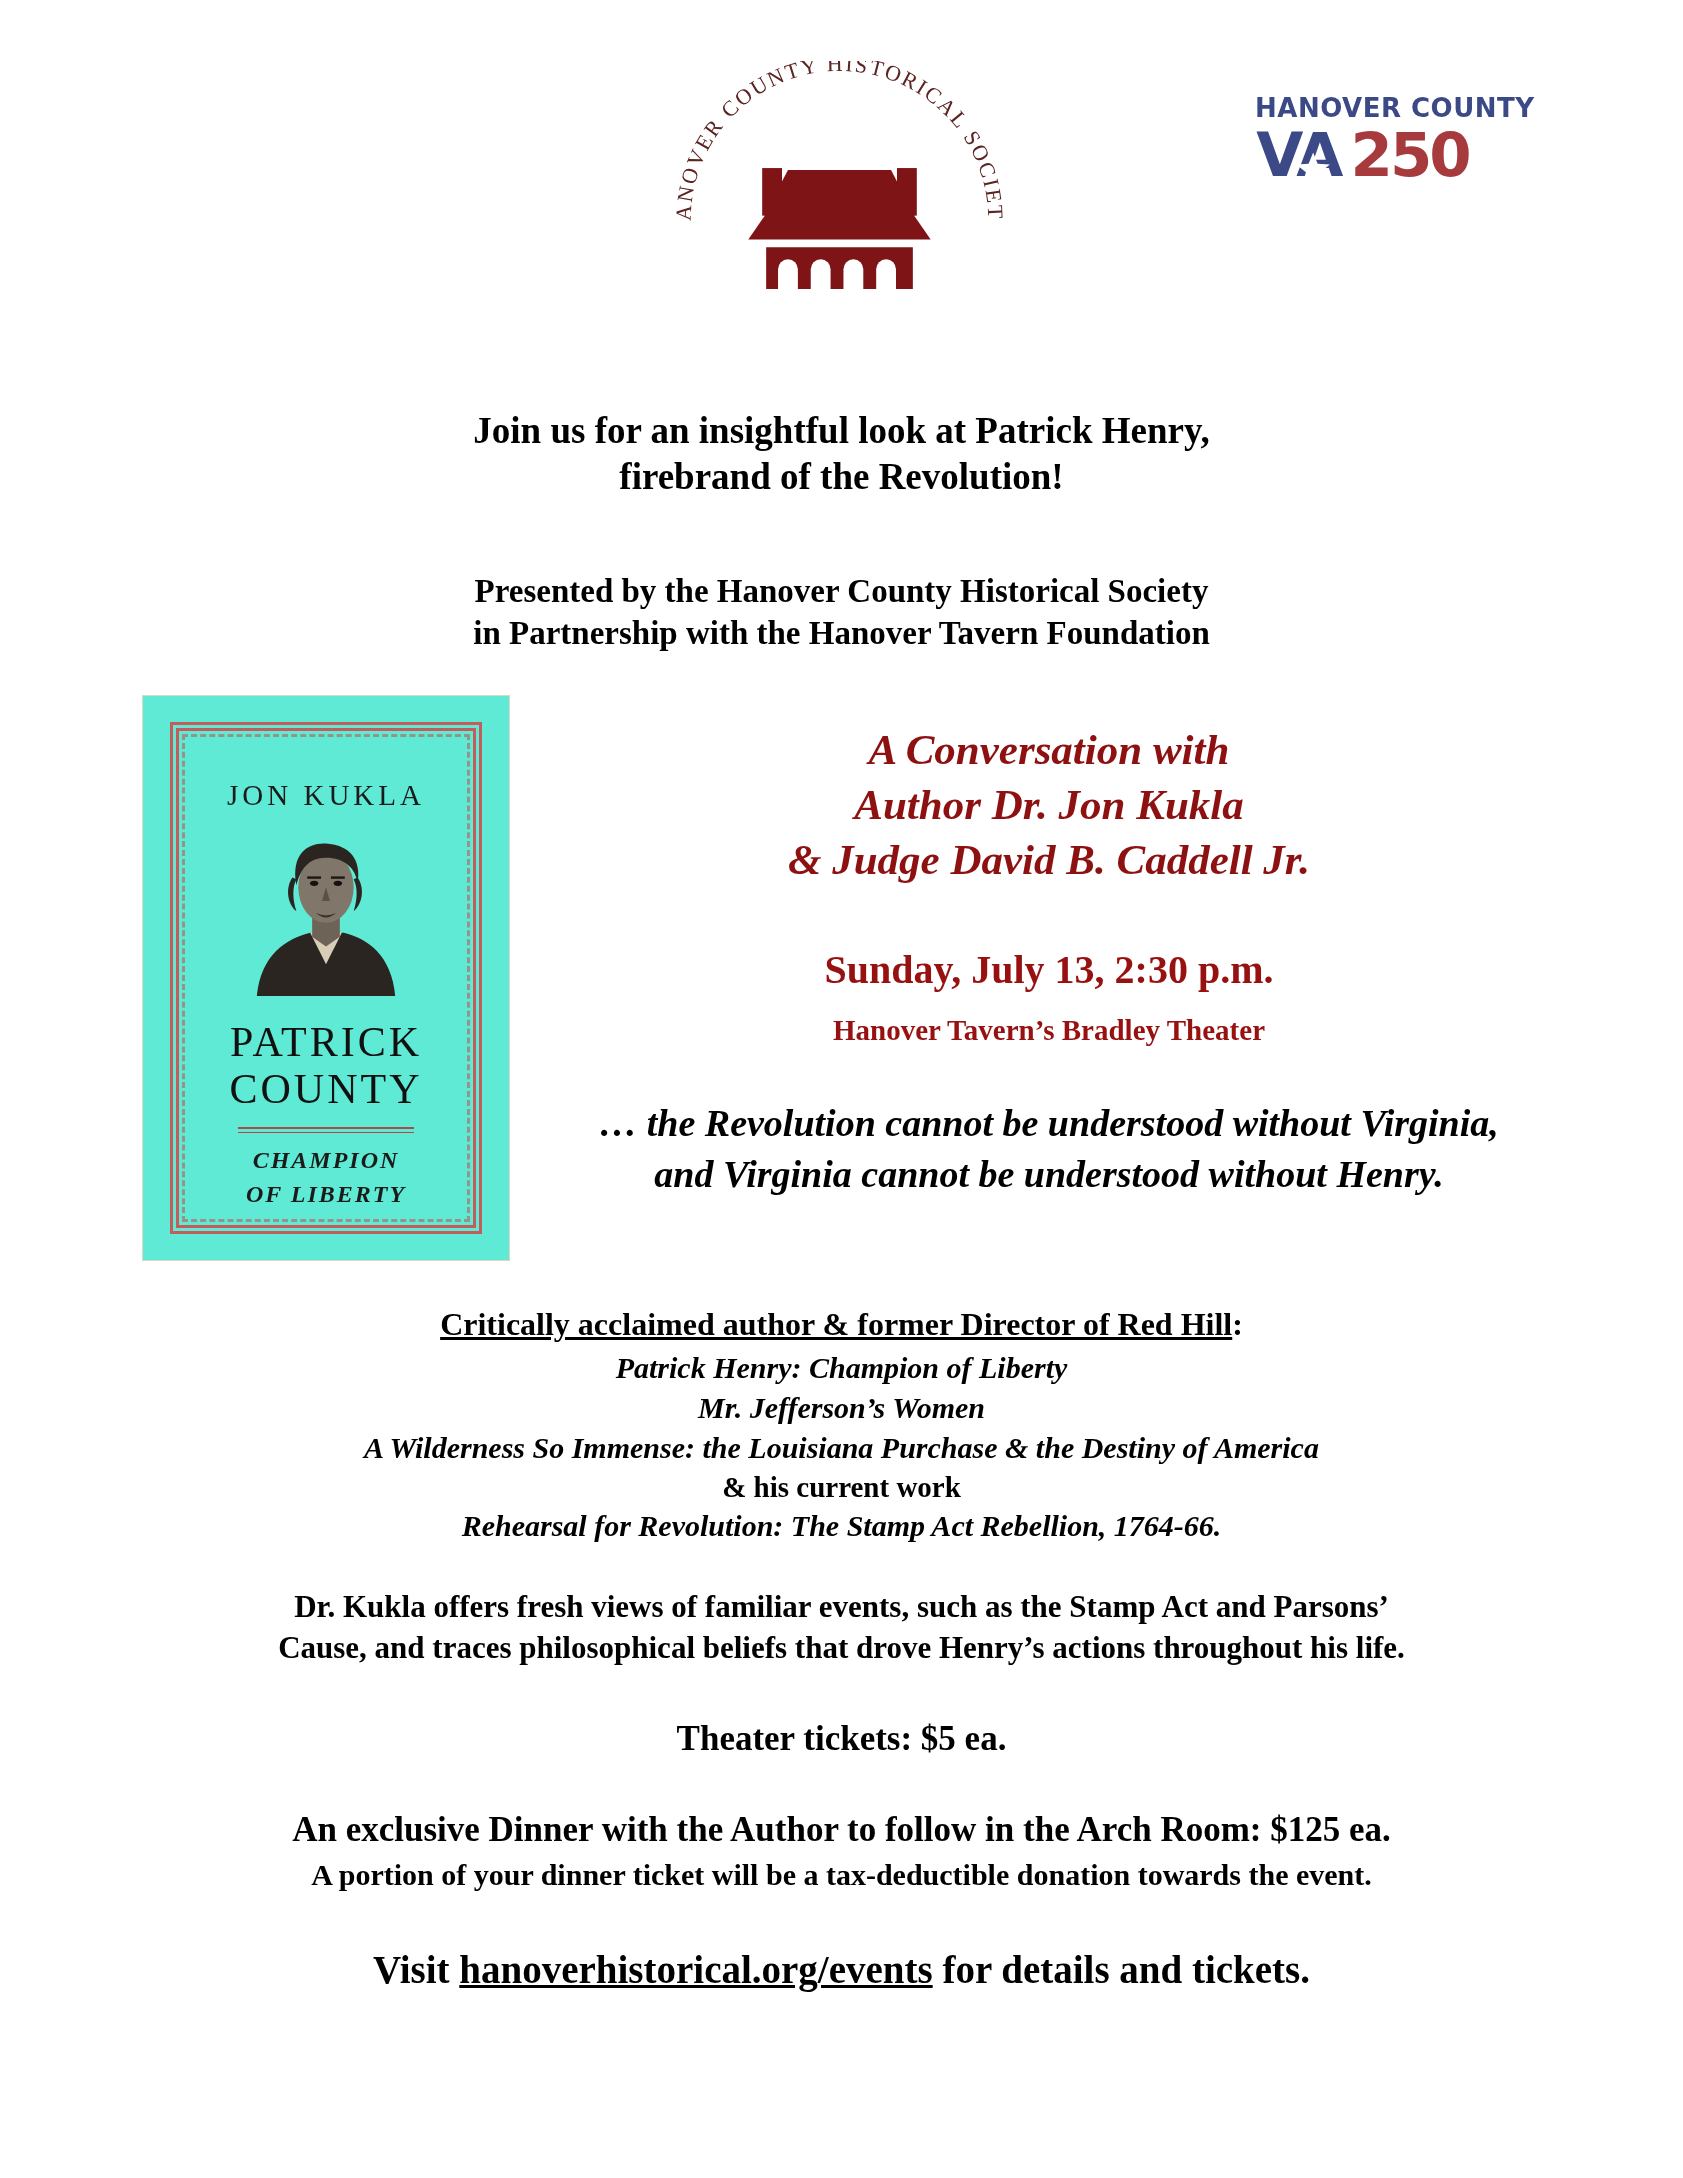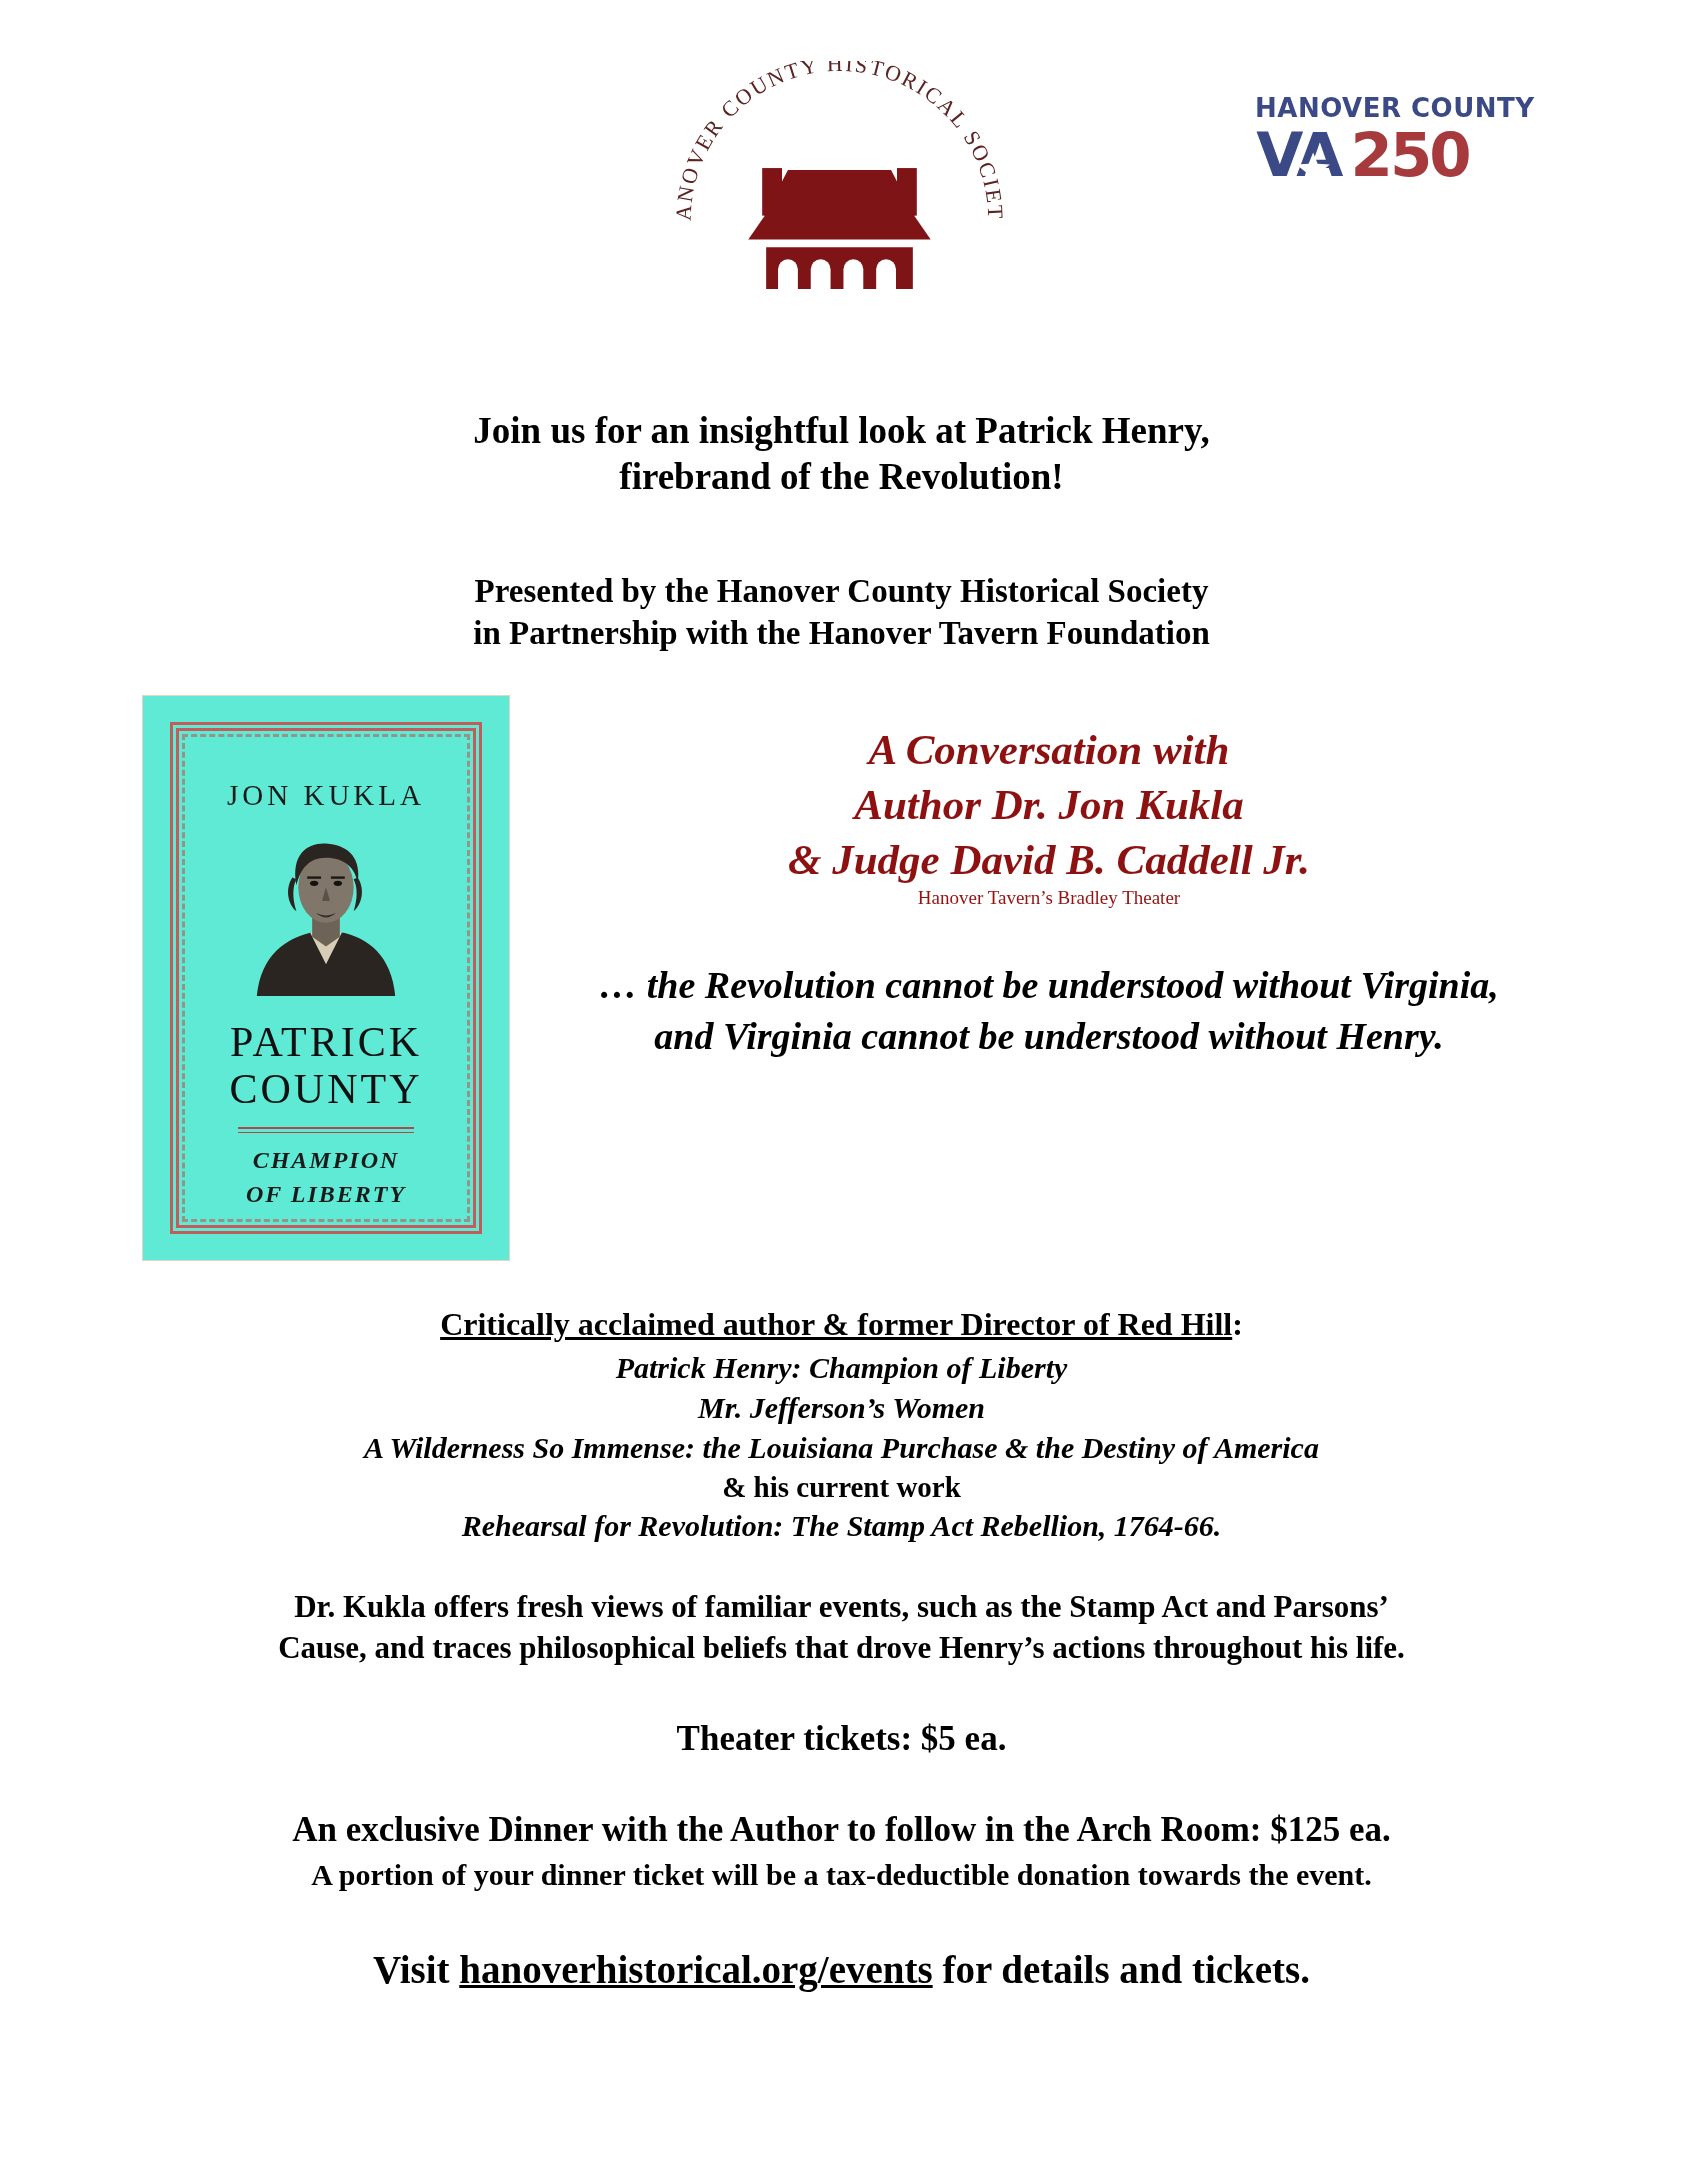--- a/index.html
+++ b/index.html
@@ -165,23 +165,23 @@
   }
   .date-line {
     color: #981111;
     font-weight: bold;
     font-size: 40px;
     margin-top: 59px;
     line-height: 1.2;
   }
   .venue-line {
     color: #981111;
-    font-weight: normal;
-    font-size: 19px;
-    margin-top: 0;
+    font-weight: bold;
+    font-size: 29px;
+    margin-top: 20px;
   }
   .quote {
     font-weight: bold;
     font-style: italic;
     font-size: 38px;
     line-height: 1.35;
     margin-top: 51px;
   }
 
   
@@ -332,20 +332,21 @@
       <div class="book-sub2">OF LIBERTY</div>
     </div>
   </div>
 
   <div class="rightcol">
     <div class="conv-title">
       <div>A Conversation with</div>
       <div>Author Dr. Jon Kukla</div>
       <div>&amp; Judge David B. Caddell Jr.</div>
     </div>
+    <div class="date-line">Sunday, July 13, 2:30 p.m.</div>
     <div class="venue-line">Hanover Tavern’s Bradley Theater</div>
     <div class="quote">
       <div>… the Revolution cannot be understood without Virginia,</div>
       <div>and Virginia cannot be understood without Henry.</div>
     </div>
   </div>
 </div>
 
 <div class="lower">
 

